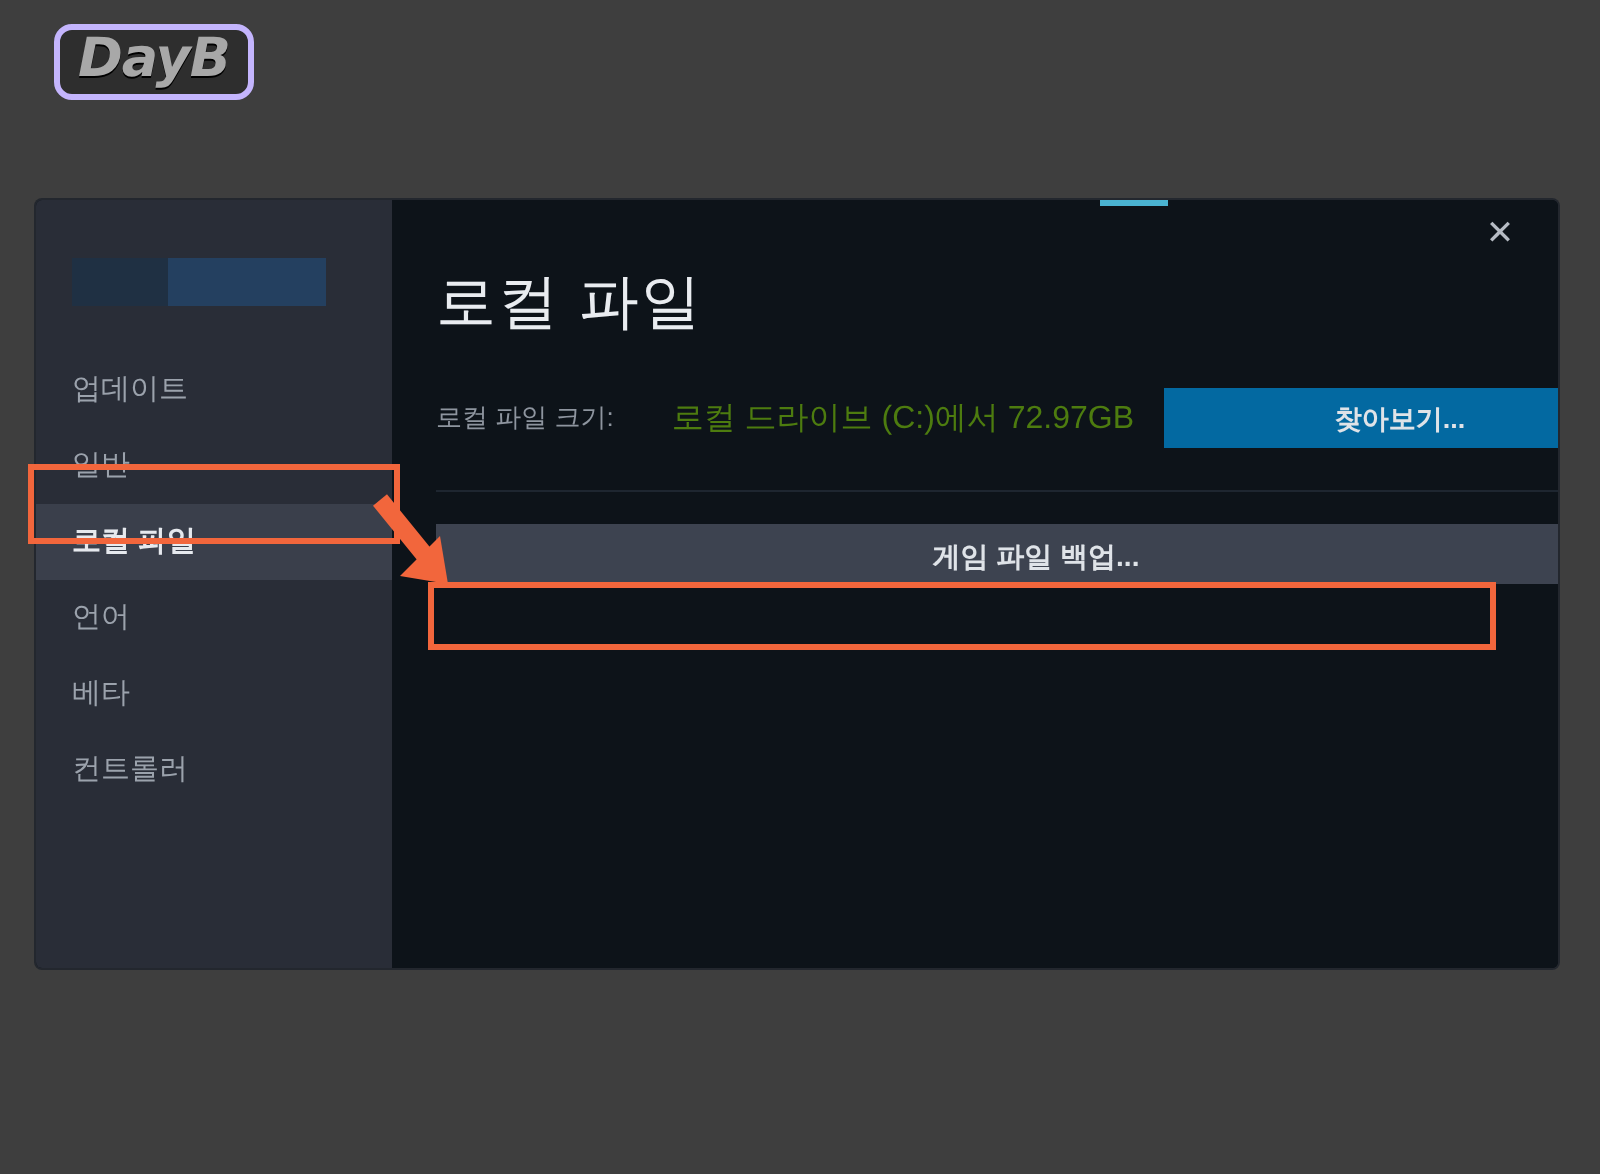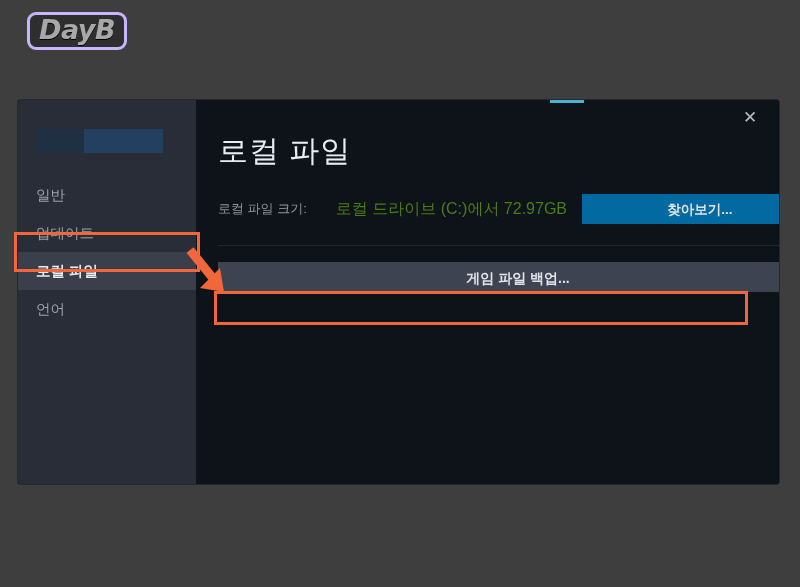--- a/index.html
+++ b/index.html
@@ -205,24 +205,26 @@
 
   <div class="tab-accent"></div>
   <div class="close-btn">✕</div>
 
   <div class="sidebar">
     <div class="redacted-bar">
       <div class="seg-a"></div>
       <div class="seg-b"></div>
     </div>
     <div class="nav">
+      <div class="nav-item">업데이트</div>
       <div class="nav-item">일반</div>
-      <div class="nav-item">업데이트</div>
       <div class="nav-item selected">로컬 파일</div>
       <div class="nav-item">언어</div>
+      <div class="nav-item">베타</div>
+      <div class="nav-item">컨트롤러</div>
     </div>
   </div>
 
   <div class="content">
     <div class="page-title">로컬 파일</div>
 
     <div class="size-row">
       <span class="size-label">로컬 파일 크기:</span>
       <span class="size-value">로컬 드라이브 (C:)에서 72.97GB</span>
       <button class="browse-btn">찾아보기...</button>

